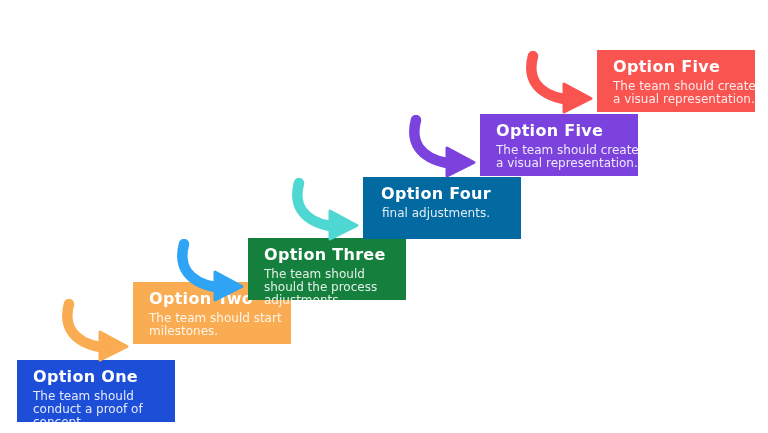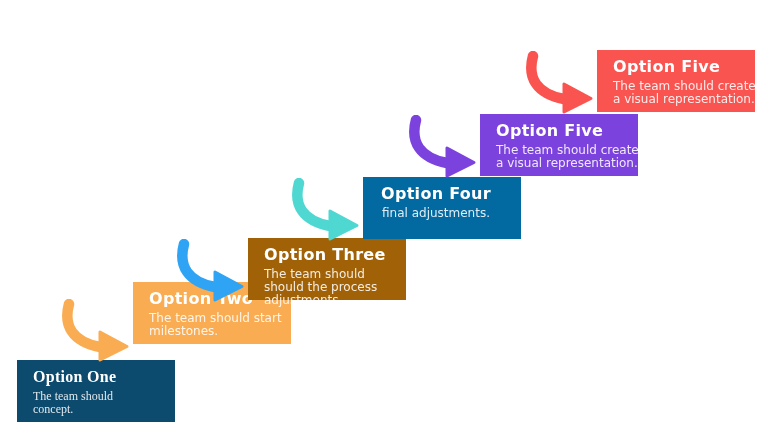--- a/index.html
+++ b/index.html
@@ -41,43 +41,44 @@
   .step-arrow {
     position: absolute;
     width: 72px;
     height: 64px;
   }
 </style>
 </head>
 <body>
 
 <div id="canvas" style="background: rgb(255, 255, 255);">
-    <div class="step-box" style="left: 17px; top: 360px; background: #0c4a6e; z-index: 1; font-family: Liberation Serif, serif;">
+    <div class="step-box" style="left: 17px; top: 360px; background: #1d4ed8; z-index: 1;">
     <div class="step-title">Option One</div>
     <div class="step-lines">
         <div class="step-line">The team should</div>
+        <div class="step-line">conduct a proof of</div>
         <div class="step-line">concept.</div>
       </div>
   </div>
     <svg viewBox="0 0 72 64" class="step-arrow" style="left: 58px; top: 299px; z-index: 2;">
       <path d="M 11 5 C 5 27, 15 43, 42 48" fill="none" stroke="#F9AC52" stroke-width="10.5" stroke-linecap="round"></path>
       <polygon points="42,33 42,61 69,47.5" fill="#F9AC52" stroke="#F9AC52" stroke-width="3" stroke-linejoin="round"></polygon>
     </svg>
     <div class="step-box" style="left: 133px; top: 282px; background: rgb(249, 172, 82); z-index: 2;">
     <div class="step-title">Option Two</div>
     <div class="step-lines">
         <div class="step-line">The team should start</div>
         <div class="step-line">milestones.</div>
       </div>
   </div>
     <svg viewBox="0 0 72 64" class="step-arrow" style="left: 173px; top: 239px; z-index: 3;">
       <path d="M 11 5 C 5 27, 15 43, 42 48" fill="none" stroke="#2FA4F4" stroke-width="10.5" stroke-linecap="round"></path>
       <polygon points="42,33 42,61 69,47.5" fill="#2FA4F4" stroke="#2FA4F4" stroke-width="3" stroke-linejoin="round"></polygon>
     </svg>
-    <div class="step-box" style="left: 248px; top: 238px; background: #a16207; z-index: 3;">
+    <div class="step-box" style="left: 248px; top: 238px; background: #15803d; z-index: 3;">
     <div class="step-title">Option Three</div>
     <div class="step-lines">
         <div class="step-line">The team should</div>
         <div class="step-line">should the process</div>
         <div class="step-line">adjustments.</div>
       </div>
   </div>
     <svg viewBox="0 0 72 64" class="step-arrow" style="left: 288px; top: 178px; z-index: 4;">
       <path d="M 11 5 C 5 27, 15 43, 42 48" fill="none" stroke="#4FD7D2" stroke-width="10.5" stroke-linecap="round"></path>
       <polygon points="42,33 42,61 69,47.5" fill="#4FD7D2" stroke="#4FD7D2" stroke-width="3" stroke-linejoin="round"></polygon>

